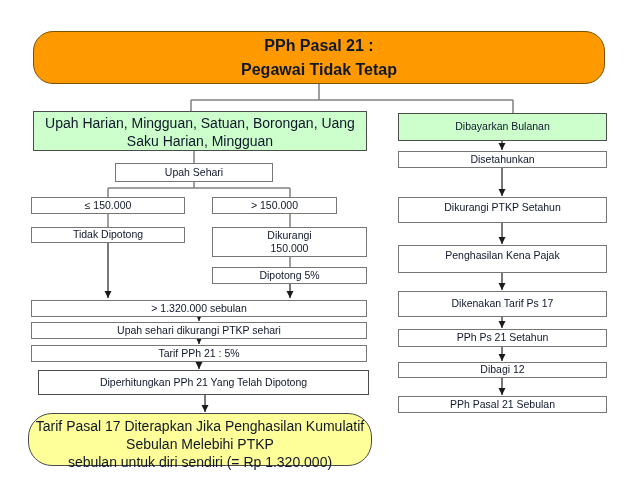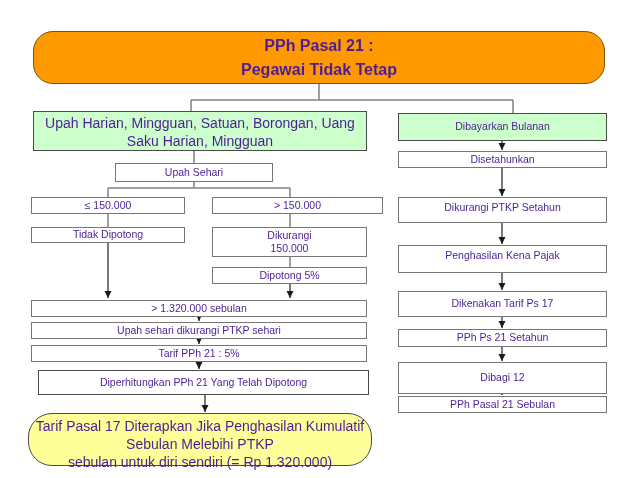--- a/index.html
+++ b/index.html
@@ -2,21 +2,21 @@
 <html><head>
 <meta charset="utf-8">
 <style>
   html, body { margin: 0; padding: 0; background: #ffffff; }
   .stage {
     position: relative;
     width: 638px;
     height: 478px;
     background: #ffffff;
     font-family: "Liberation Sans", sans-serif;
-    color: #4c1d95;
+    color: #0f172a;
     overflow: hidden;
   }
   .stage svg.connectors {
     position: absolute;
     left: 0; top: 0;
   }
   .shape {
     position: absolute;
     box-sizing: border-box;
     display: flex;
@@ -43,40 +43,40 @@
     font-weight: bold;
     font-size: 16px;
     line-height: 1.45;
     white-space: pre-line;
   }
 
   
   #left-header   { left: 33px;  top: 111px; width: 334px; height: 40px; font-size: 14px; }
   #upah-sehari   { left: 115px; top: 163px; width: 158px; height: 19px; }
   #le-150        { left: 31px;  top: 197px; width: 154px; height: 17px; }
-  #gt-150        { left: 212px; top: 197px; width: 171px; height: 17px; }
+  #gt-150        { left: 212px; top: 197px; width: 125px; height: 17px; }
   #tidak-dipotong{ left: 31px;  top: 227px; width: 154px; height: 16px; }
   #dikurangi-150 { left: 212px; top: 227px; width: 155px; height: 30px; }
   #dipotong-5    { left: 212px; top: 267px; width: 155px; height: 17px; }
   #gt-1320       { left: 31px;  top: 300px; width: 336px; height: 17px; }
   #upah-ptkp     { left: 31px;  top: 322px; width: 336px; height: 17px; }
   #tarif-pph     { left: 31px;  top: 345px; width: 336px; height: 17px; }
   #diperhitungkan{ left: 38px;  top: 370px; width: 331px; height: 25px; border-radius: 0; border-color: #4b4b4b; }
   #note          { left: 28px;  top: 413px; width: 344px; height: 53px; border-radius: 24px;
                    font-size: 14px; line-height: 1.3; }
 
   
   .rbox { left: 398px; width: 209px; }
   #right-header      { top: 113px; height: 28px; }
   #disetahunkan      { top: 151px; height: 17px; }
   #dikurangi-ptkp    { top: 197px; height: 26px; }
   #penghasilan-kp    { top: 245px; height: 28px; }
   #dikenakan-tarif   { top: 291px; height: 26px; }
   #pph-ps21-setahun  { top: 329px; height: 18px; }
-  #dibagi-12         { top: 362px; height: 32px; }
+  #dibagi-12         { top: 362px; height: 16px; }
   #pph-p21-sebulan   { top: 396px; height: 17px; }
 </style>
 </head>
 <body>
 
 <div class="stage">
 
   <svg class="connectors" width="638" height="478" viewBox="0 0 638 478">
     <defs>
       <marker id="arw" markerWidth="8" markerHeight="8" refX="7" refY="3.5" orient="auto" markerUnits="userSpaceOnUse">

